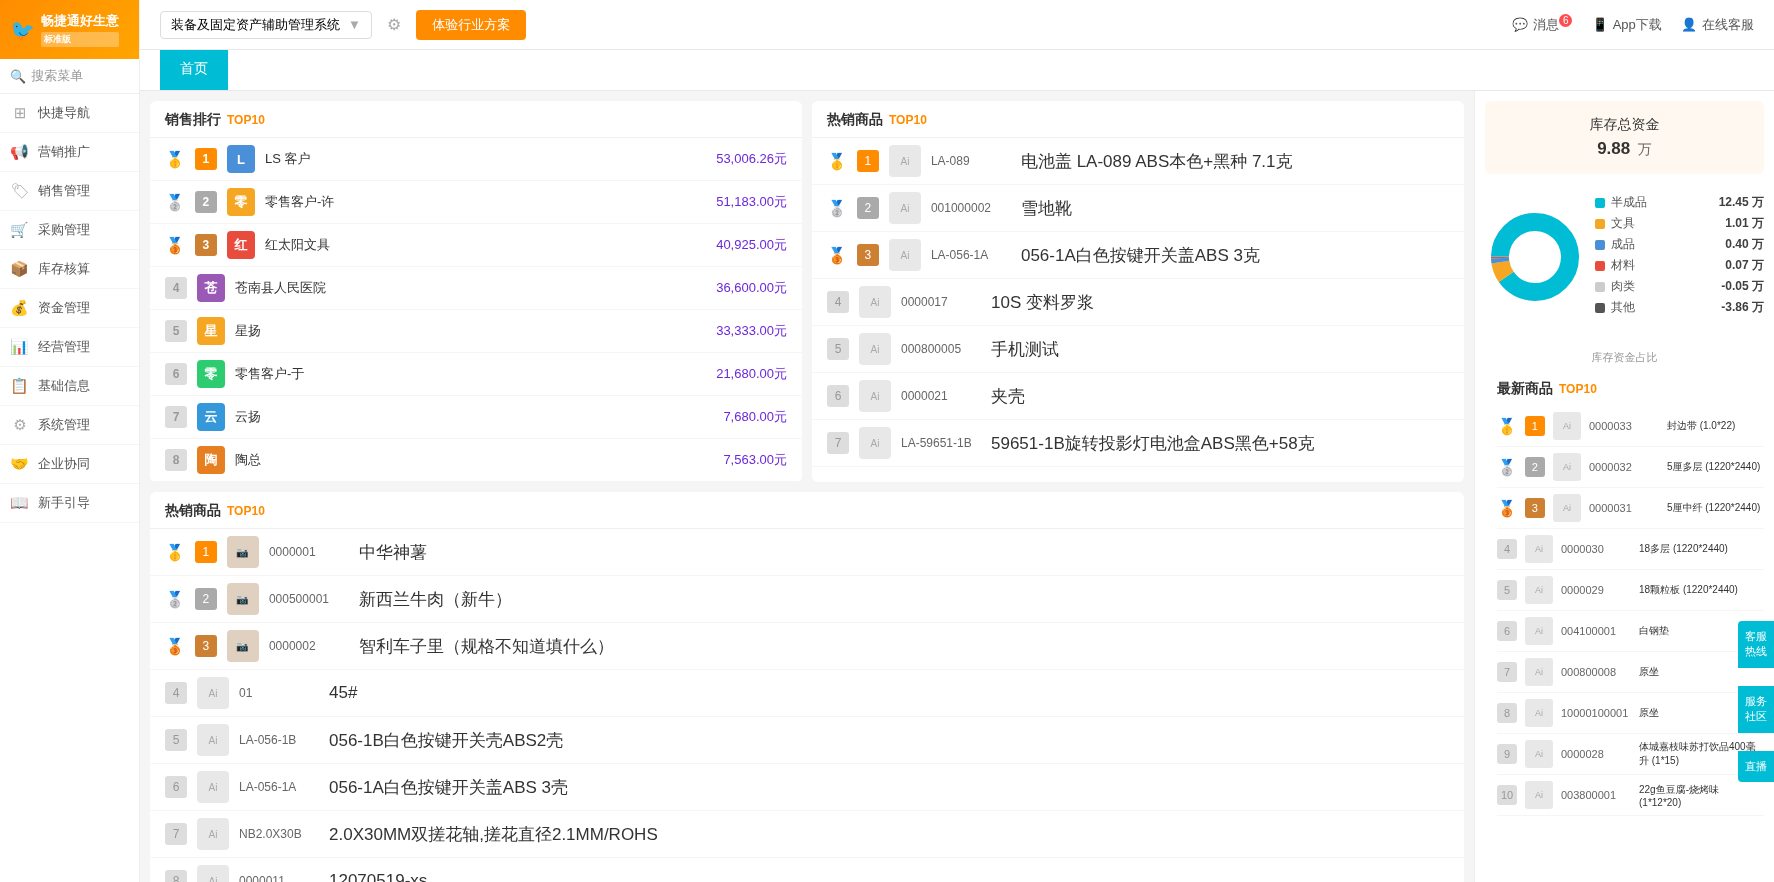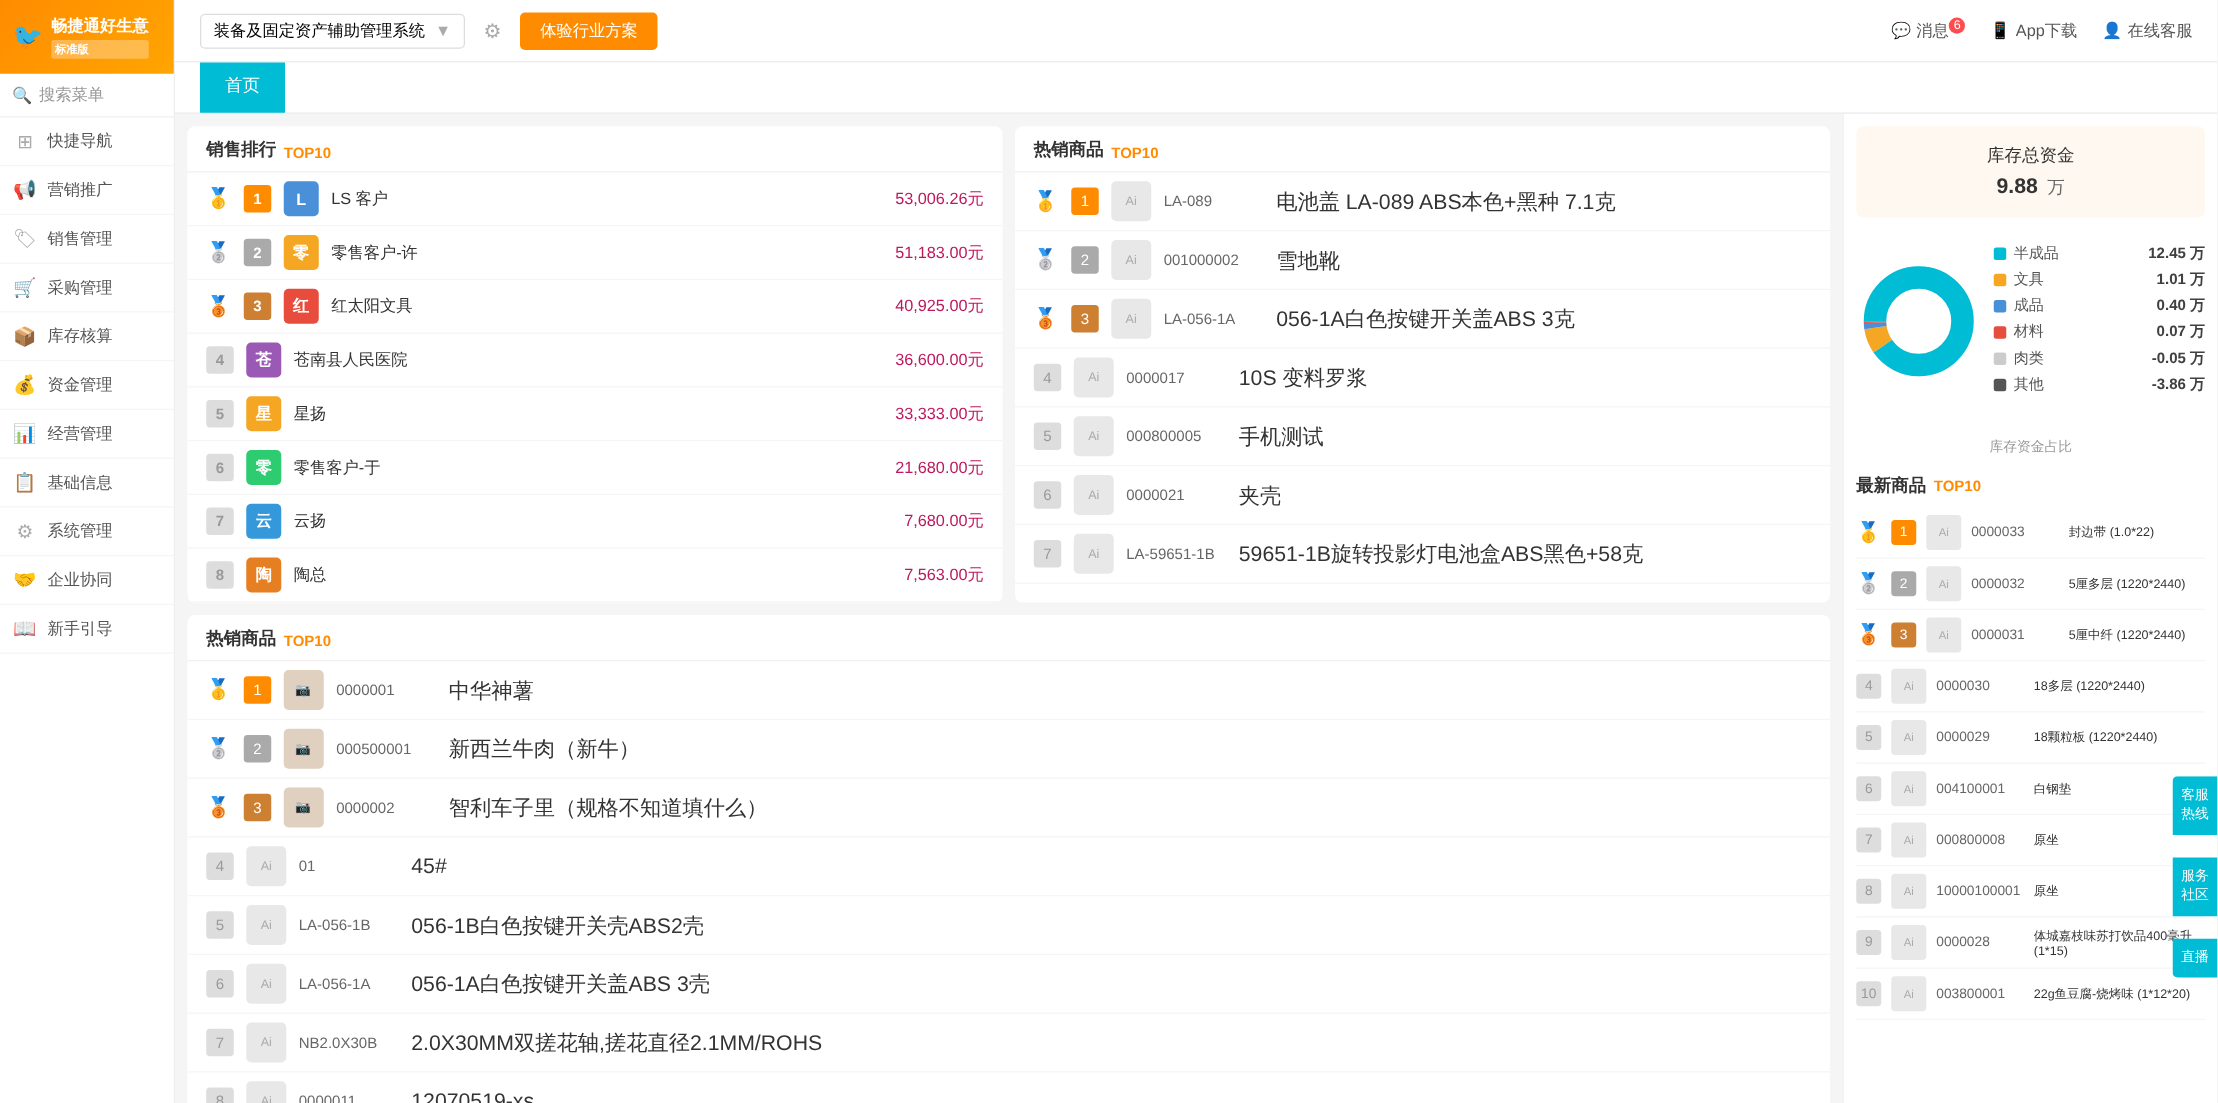--- a/index.html
+++ b/index.html
@@ -182,21 +182,21 @@
       border-radius: 4px;
       display: flex;
       align-items: center;
       justify-content: center;
       font-size: 13px;
       font-weight: bold;
       color: #fff;
       flex-shrink: 0;
     }
     .rank-name { flex: 1; font-size: 13px; color: #333; }
-    .rank-value { font-size: 13px; color: #be185d; font-weight: 500; }
+    .rank-value { font-size: 13px; color: #6d28d9; font-weight: 500; }
     .medal-icon { font-size: 16px; }
 
     
     .product-list { list-style: none; }
     .product-item {
       display: flex;
       align-items: center;
       padding: 7px 15px;
       border-bottom: 1px solid #f5f5f5;
       gap: 10px;
@@ -354,21 +354,21 @@
 
     
     .two-col {
       display: grid;
       grid-template-columns: 1fr 1fr;
       gap: 10px;
     }
 
     .section-header {
       display: flex;
-      align-items: flex-end;
+      align-items: center;
       padding: 10px 15px 8px;
       border-bottom: 1px solid #f0f0f0;
     }
     .section-header-title {
       font-size: 14px;
       font-weight: bold;
       color: #333;
     }
     .section-header .top-tag { color: #ff8c00; font-weight: bold; margin-left: 6px; }
   </style>
@@ -711,21 +711,21 @@
   </div>
             <div class="legend-item">
     <div class="legend-dot" style="background:#555"></div>
     <span class="legend-label">其他</span>
     <span class="legend-value">-3.86 万</span>
   </div>
           </div>
       </div>
       <div class="donut-footnote">库存资金占比</div>
 
-      <div style="margin-top:15px;">
+      <div style="margin-top:15px;margin-left:12px;">
         <div class="new-product-title">
           <span>最新商品</span>
           <span class="top-tag">TOP10</span>
         </div>
         <ul class="new-product-list" id="new-products-list">
             <li class="new-product-item">
     <span class="medal-icon">🥇</span>
     <div class="new-product-num r1">1</div>
     <div class="new-product-img">Ai</div>
     <span class="new-product-code">0000033</span>

